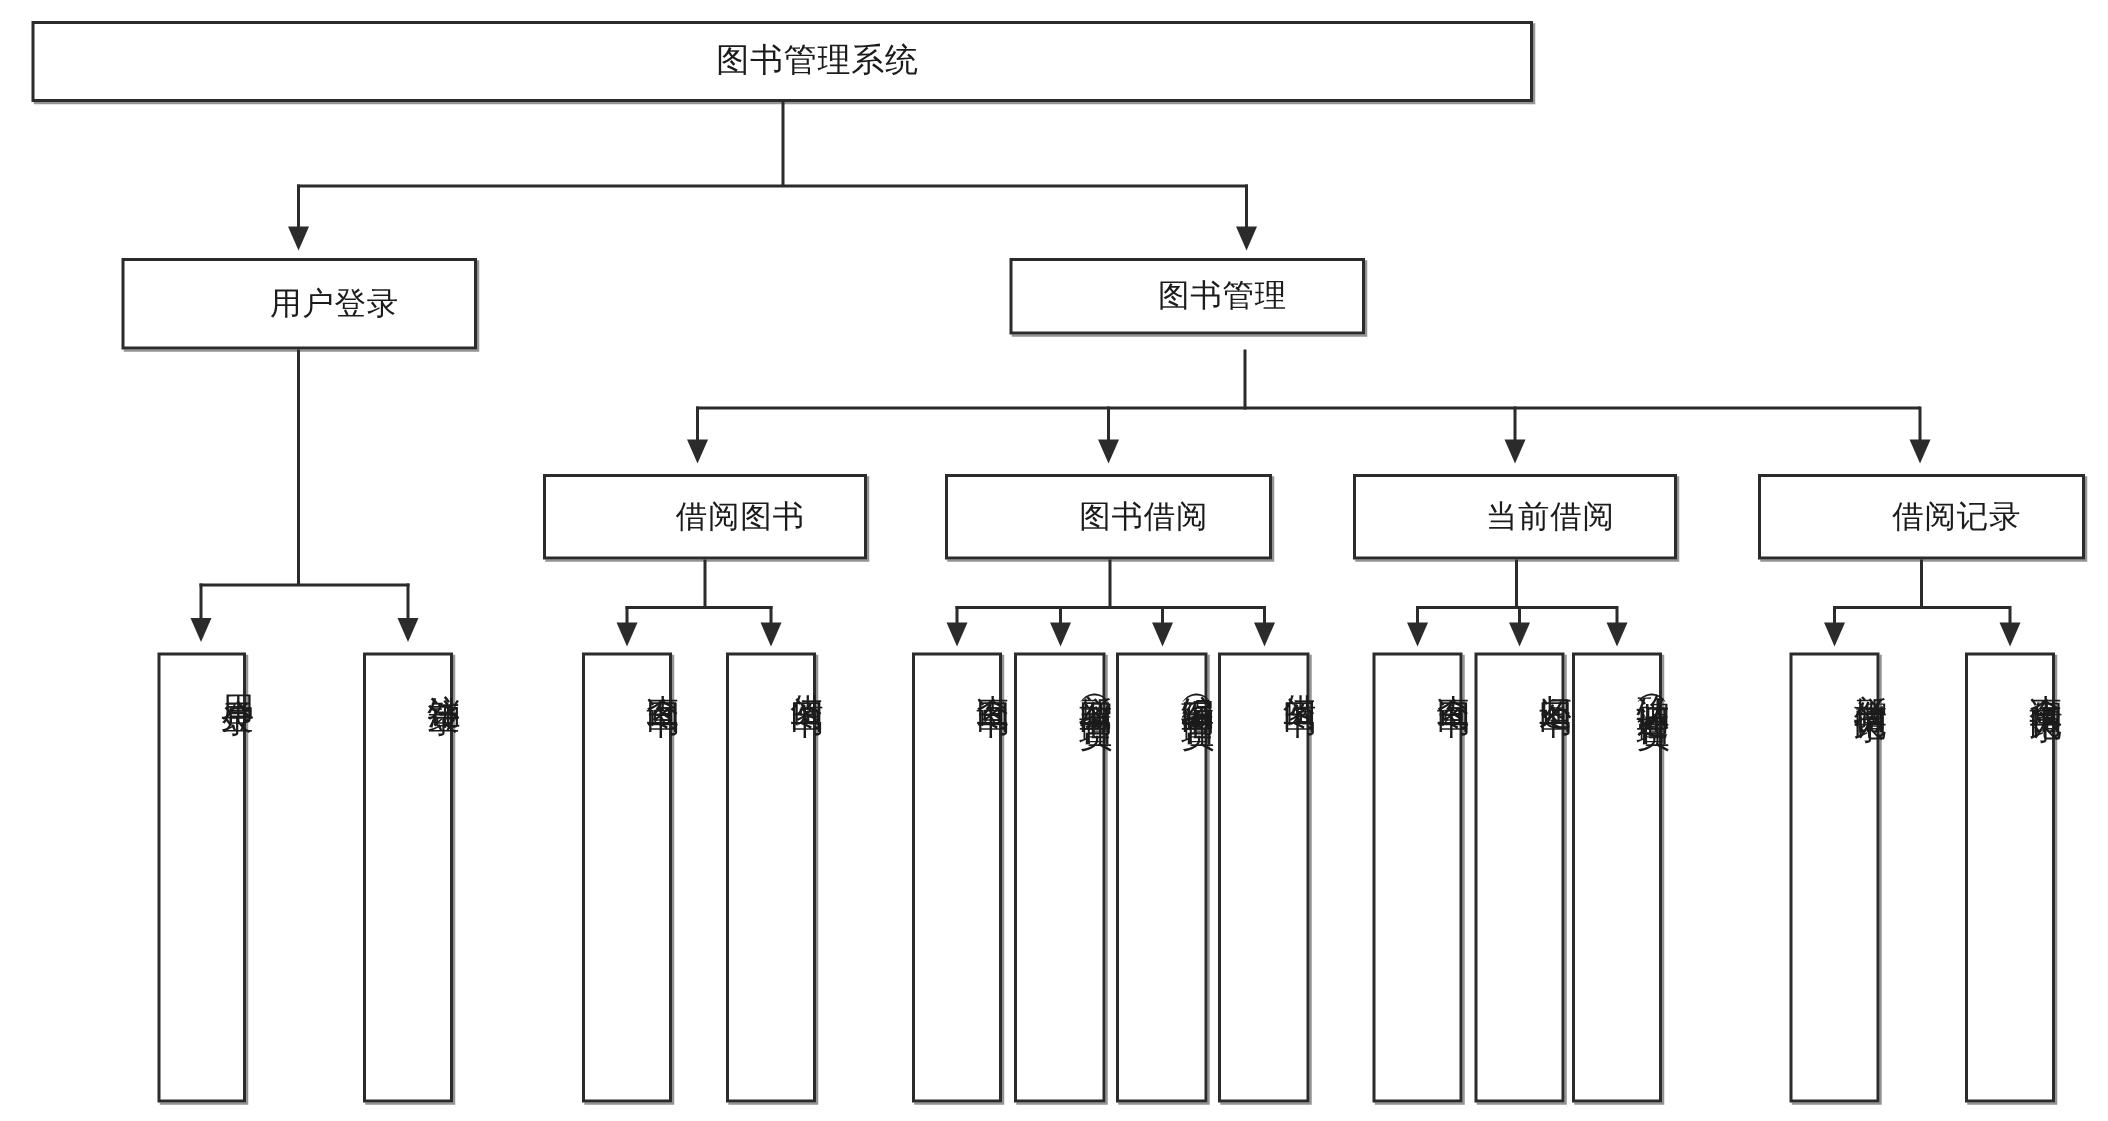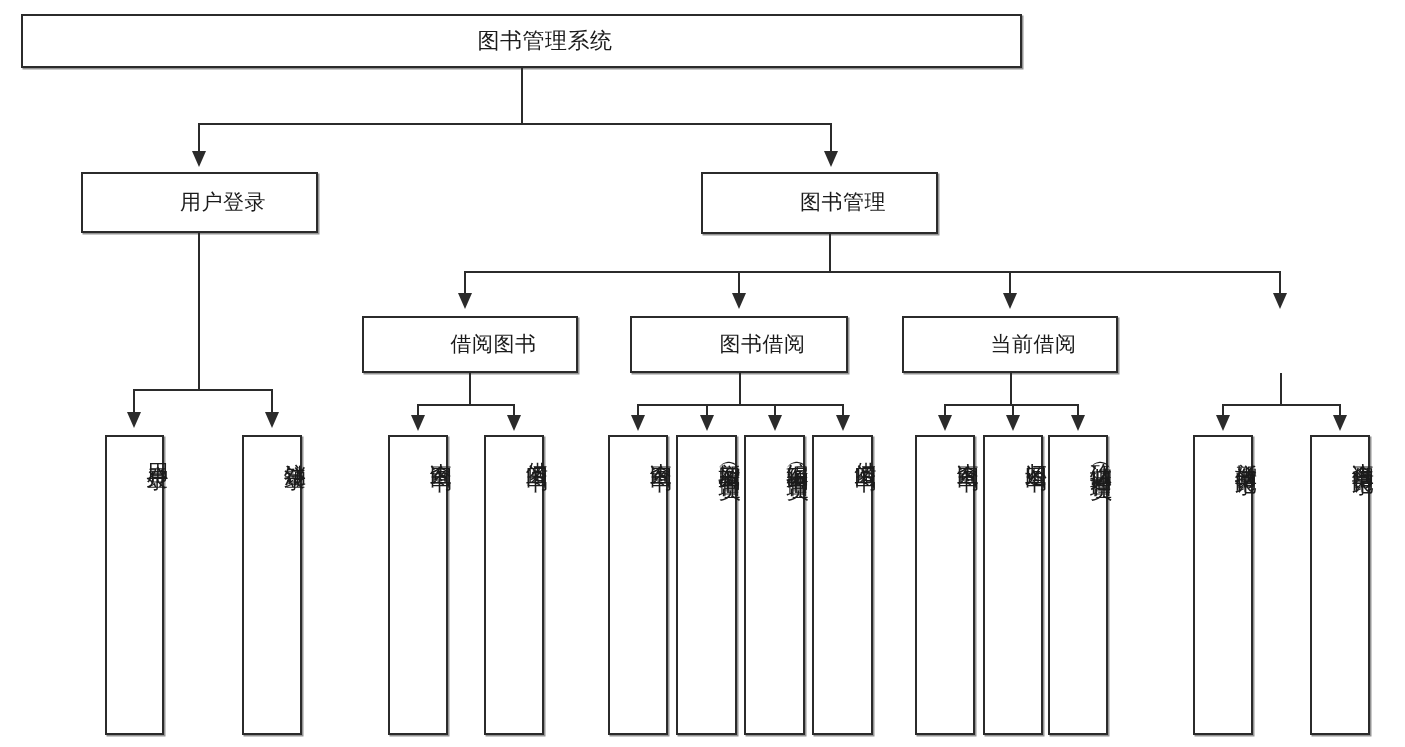--- a/index.html
+++ b/index.html
@@ -92,21 +92,21 @@
   <div class="conn hline" style="left:198px; top:123px; width:634px;"></div>
 
   <div class="conn vline" style="left:198px; top:123px; height:30px;"></div>
   <div class="arrow" style="left:192px; top:151px;"></div>
   <div class="conn vline" style="left:830px; top:123px; height:30px;"></div>
   <div class="arrow" style="left:824px; top:151px;"></div>
 
   <div class="node" style="left:81px; top:172px; width:237px; height:61px;">
     <span class="label">用户登录</span>
   </div>
-  <div class="node" style="left:701px; top:172px; width:237px; height:62px;">
+  <div class="node" style="left:673px; top:172px; width:237px; height:51px;">
     <span class="label">图书管理</span>
   </div>
 
   <div class="conn vline" style="left:198px; top:233px; height:157px;"></div>
   <div class="conn hline" style="left:133px; top:389px; width:140px;"></div>
   <div class="conn vline" style="left:133px; top:389px; height:24px;"></div>
   <div class="arrow" style="left:127px; top:412px;"></div>
   <div class="conn vline" style="left:271px; top:389px; height:24px;"></div>
   <div class="arrow" style="left:265px; top:412px;"></div>
 
@@ -123,20 +123,23 @@
   <div class="arrow" style="left:1273px; top:293px;"></div>
 
   <div class="node" style="left:362px; top:316px; width:216px; height:57px;">
     <span class="label">借阅图书</span>
   </div>
   <div class="node" style="left:630px; top:316px; width:218px; height:57px;">
     <span class="label">图书借阅</span>
   </div>
   <div class="node" style="left:902px; top:316px; width:216px; height:57px;">
     <span class="label">当前借阅</span>
+  </div>
+  <div class="node" style="left:1172px; top:316px; width:218px; height:57px;">
+    <span class="label">借阅记录</span>
   </div>
 
   <div class="conn vline" style="left:469px; top:373px; height:32px;"></div>
   <div class="conn hline" style="left:417px; top:404px; width:98px;"></div>
   <div class="conn vline" style="left:417px; top:404px; height:12px;"></div>
   <div class="arrow" style="left:411px; top:415px;"></div>
   <div class="conn vline" style="left:513px; top:404px; height:12px;"></div>
   <div class="arrow" style="left:507px; top:415px;"></div>
 
   <div class="conn vline" style="left:739px; top:373px; height:32px;"></div>

